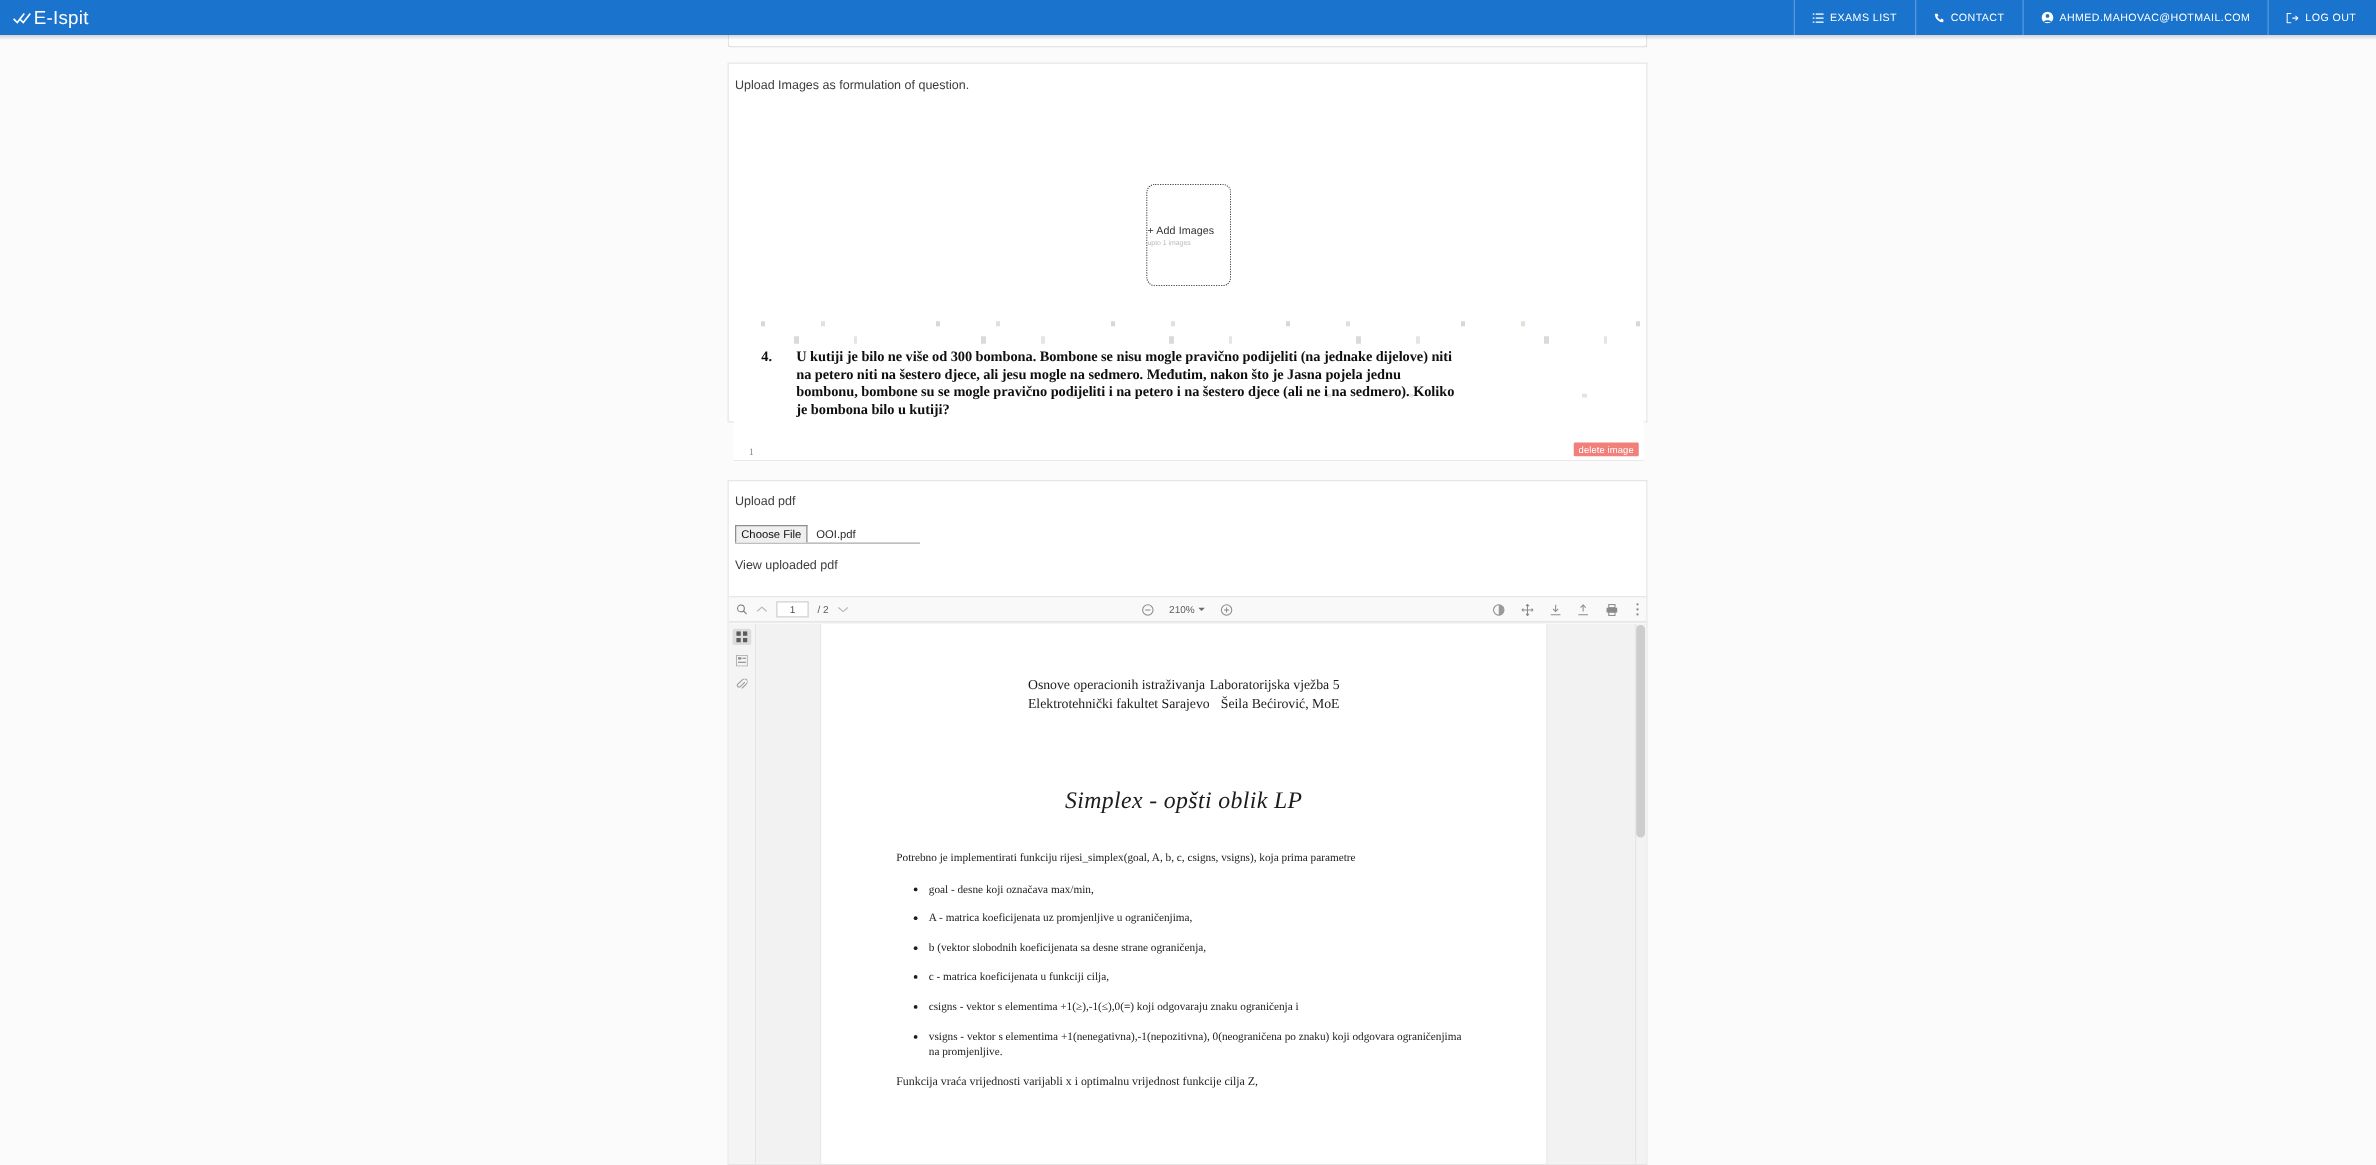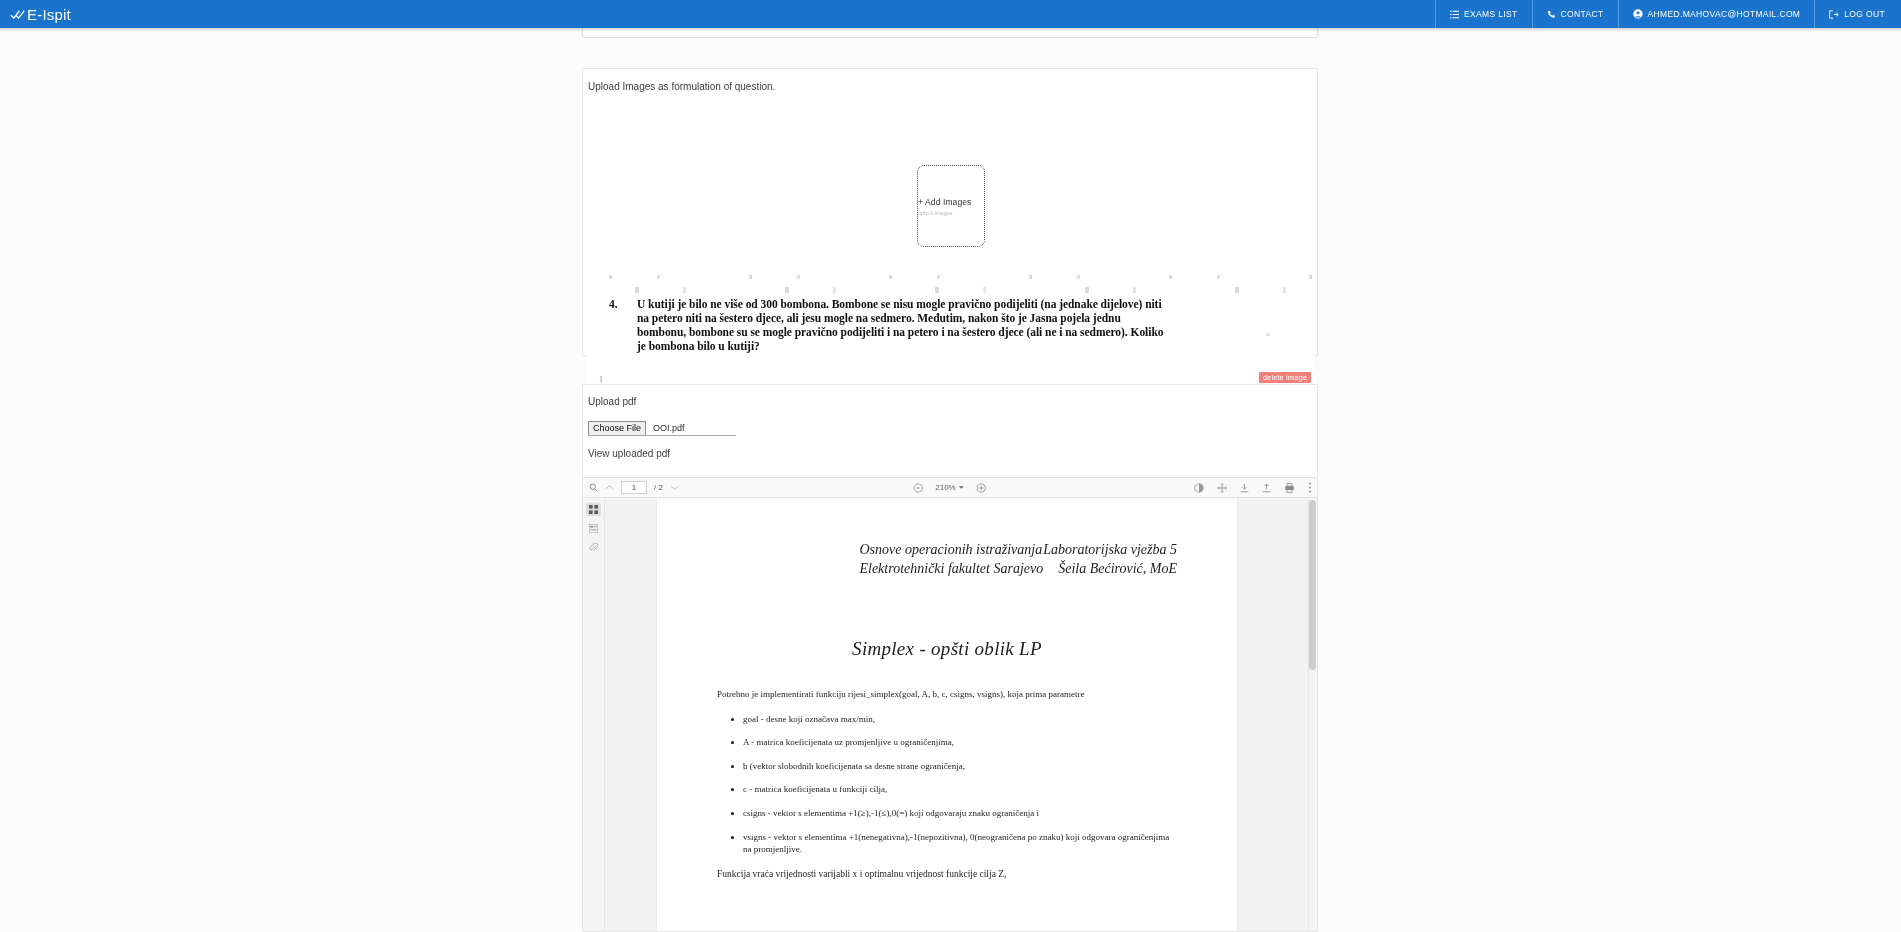--- a/index.html
+++ b/index.html
@@ -63,21 +63,21 @@
     position: absolute; left: 582px; top: -6px;
     width: 736px; height: 16px;
     background:#fff; border:1px solid #dcdcdc; border-top:0;
     border-radius: 0 0 3px 3px;
   }
 
   
   .card-images {
     position: absolute; left: 582px; top: 22px;
     width: 736px; height: 288px;
-    background:#fff; border:1px solid #e6e6e6;margin-top:18px;
+    background:#fff; border:1px solid #e6e6e6;
   }
   .card-label {
     font-size: 10px; color: #3c3c3c;
     padding: 12px 0 0 5px;
   }
 
   .dropzone-wrap {
     position: absolute; left: 0; top: 96px; width: 736px;
     display: flex; justify-content: center;
   }
@@ -269,22 +269,22 @@
     width: 580px; height: 466px;
     background: #ffffff;
     box-shadow: 0 0 0 1px #e9e9e9;
   }
   .doc {
     font-family: "Liberation Serif", serif;
     color: #1c1c1c;
     padding: 42px 60px 0 60px;
   }
   .doc-head {
-    display: flex; justify-content: flex-end;
-    font-size: 14px; line-height: 1.33; font-style: italic;
+    display: flex; justify-content: center;
+    font-size: 11px; line-height: 1.33;
   }
   .doc-head .r { text-align: right; }
   .doc-title {
     text-align: center;
     font-size: 19px;
     font-style: italic;
     margin-top: 60px;
     letter-spacing: .3px;
   }
   .doc-para {

